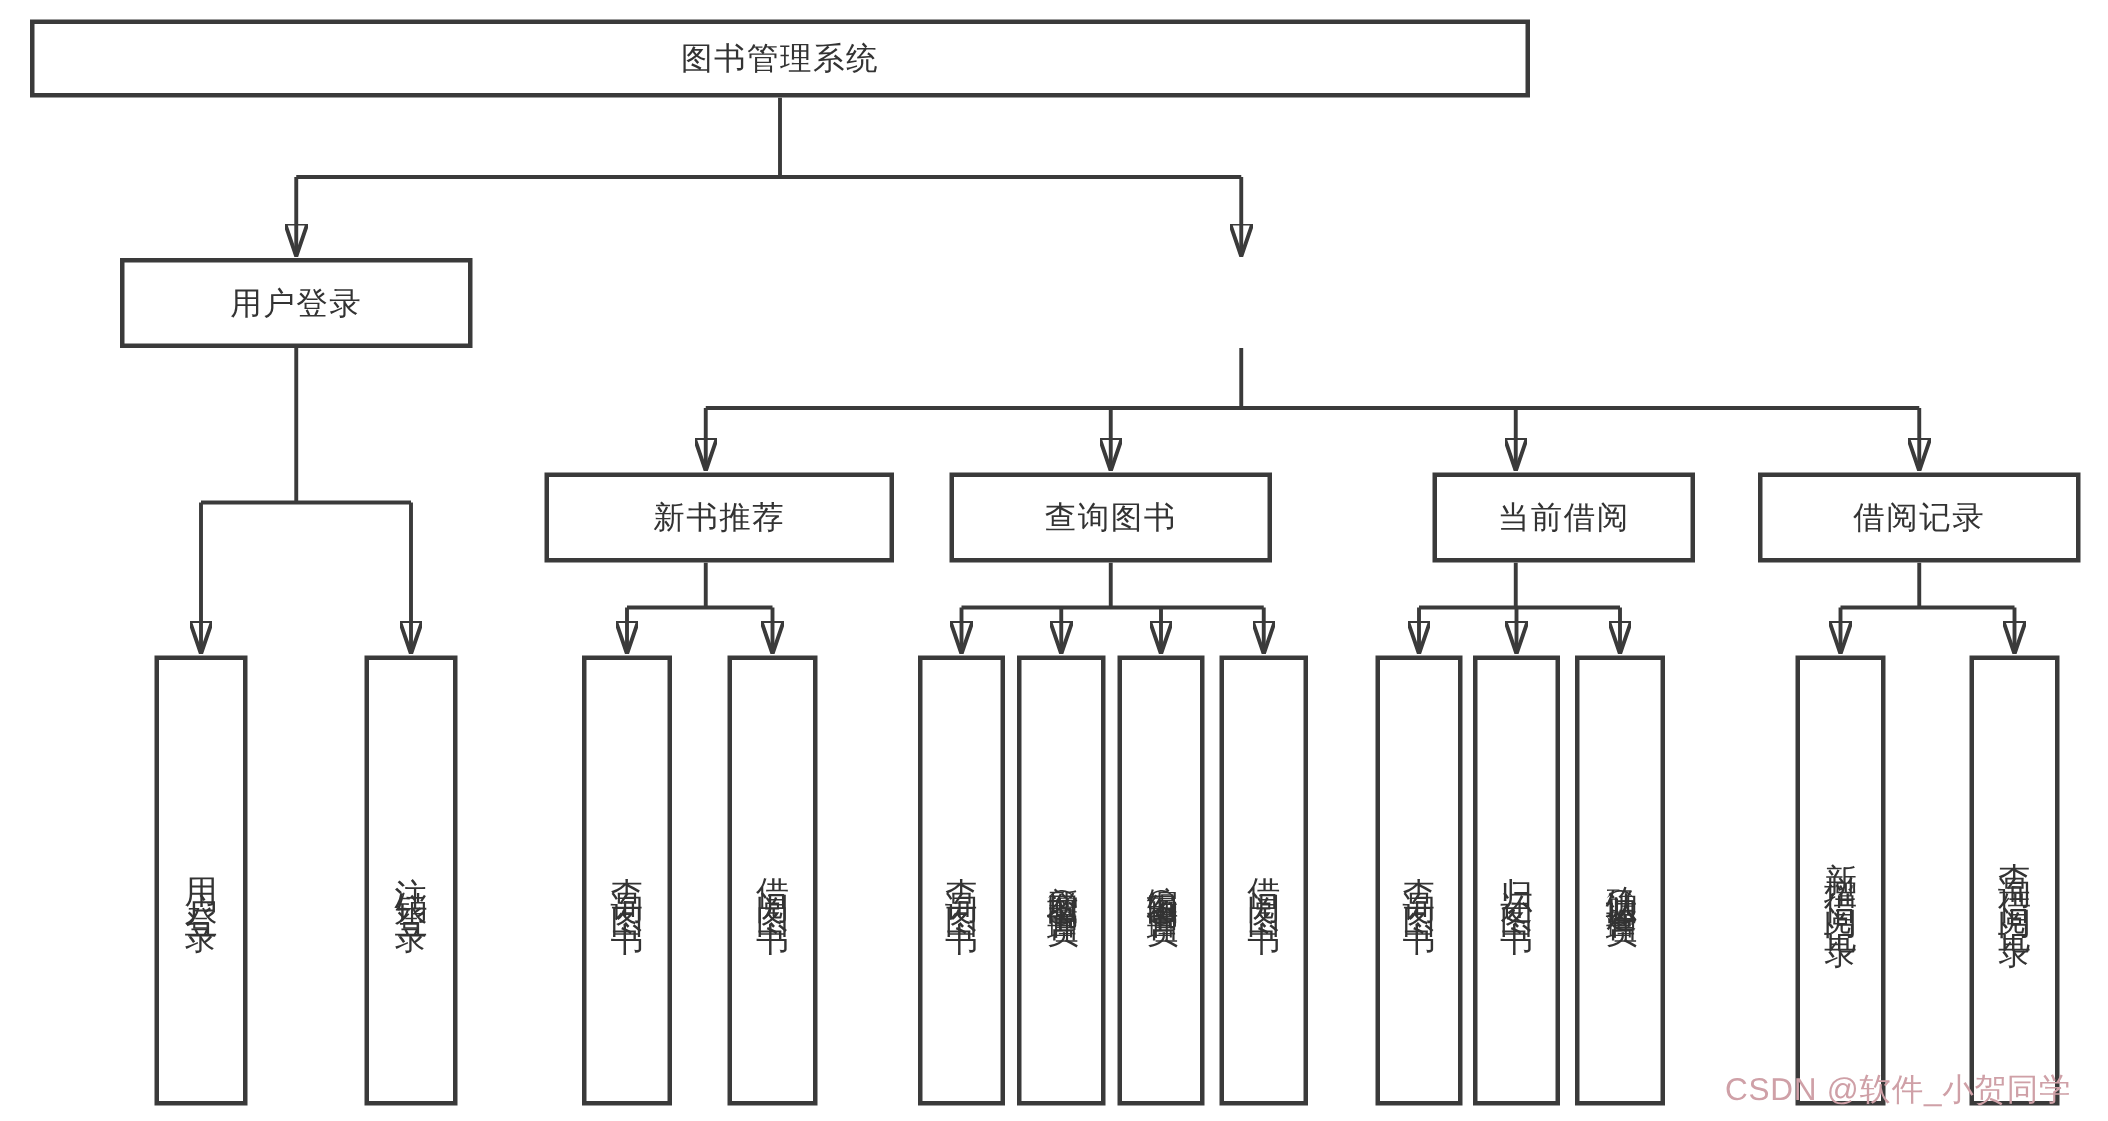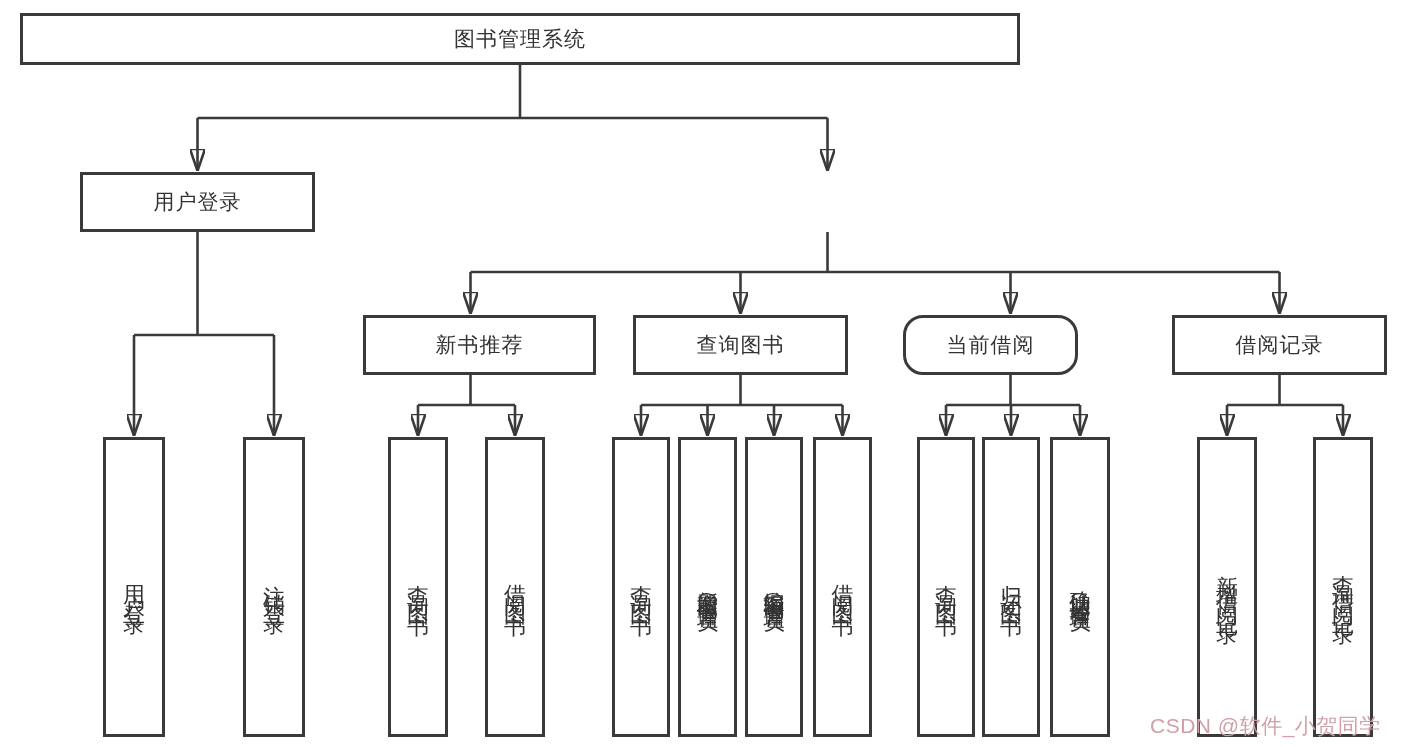--- a/index.html
+++ b/index.html
@@ -101,21 +101,21 @@
   <div class="node h-node" style="left:80px;top:172px;width:235px;height:60px;">
     <span>用户登录</span>
   </div>
 
   <div class="node h-node" style="left:363px;top:315px;width:233px;height:60px;">
     <span>新书推荐</span>
   </div>
   <div class="node h-node" style="left:633px;top:315px;width:215px;height:60px;">
     <span>查询图书</span>
   </div>
-  <div class="node h-node" style="left:903px;top:315px;width:175px;height:60px;border-radius:20px;">
+  <div class="node h-node" style="left:955px;top:315px;width:175px;height:60px;">
     <span>当前借阅</span>
   </div>
   <div class="node h-node" style="left:1172px;top:315px;width:215px;height:60px;font-family:Liberation Mono, monospace;">
     <span>借阅记录</span>
   </div>
 
   <div class="node leaf" style="left:103px;top:437px;width:62px;height:300px;">
     <span class="vtext">用户登录</span>
   </div>
   <div class="node leaf" style="left:243px;top:437px;width:62px;height:300px;">

